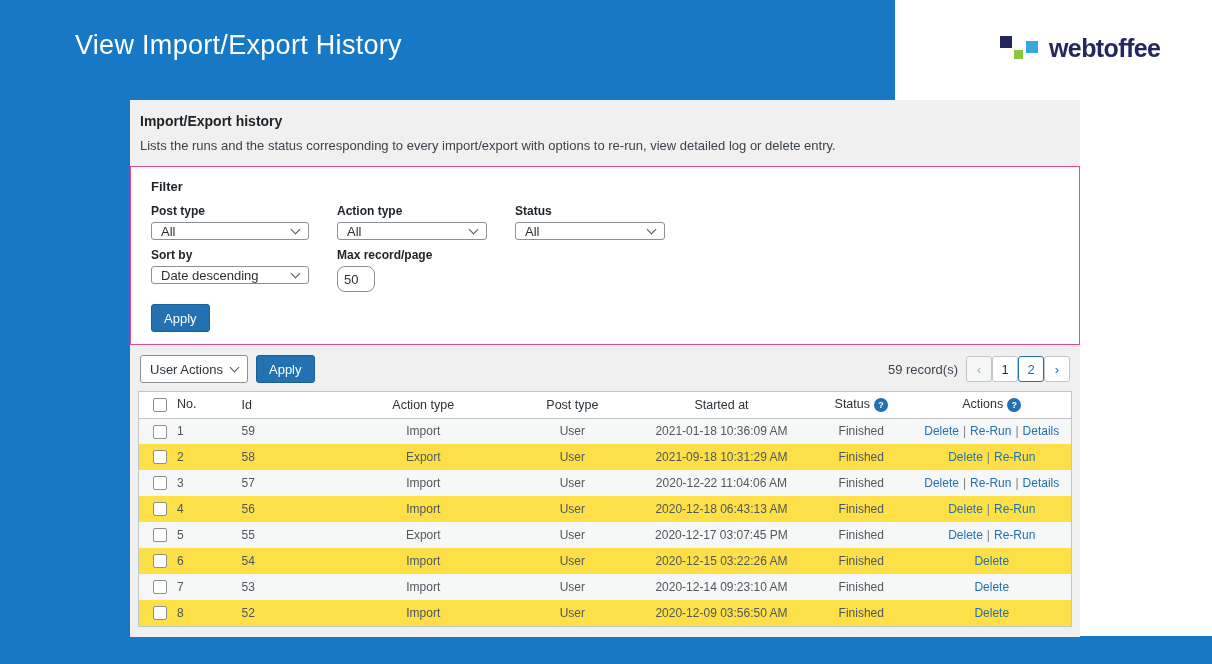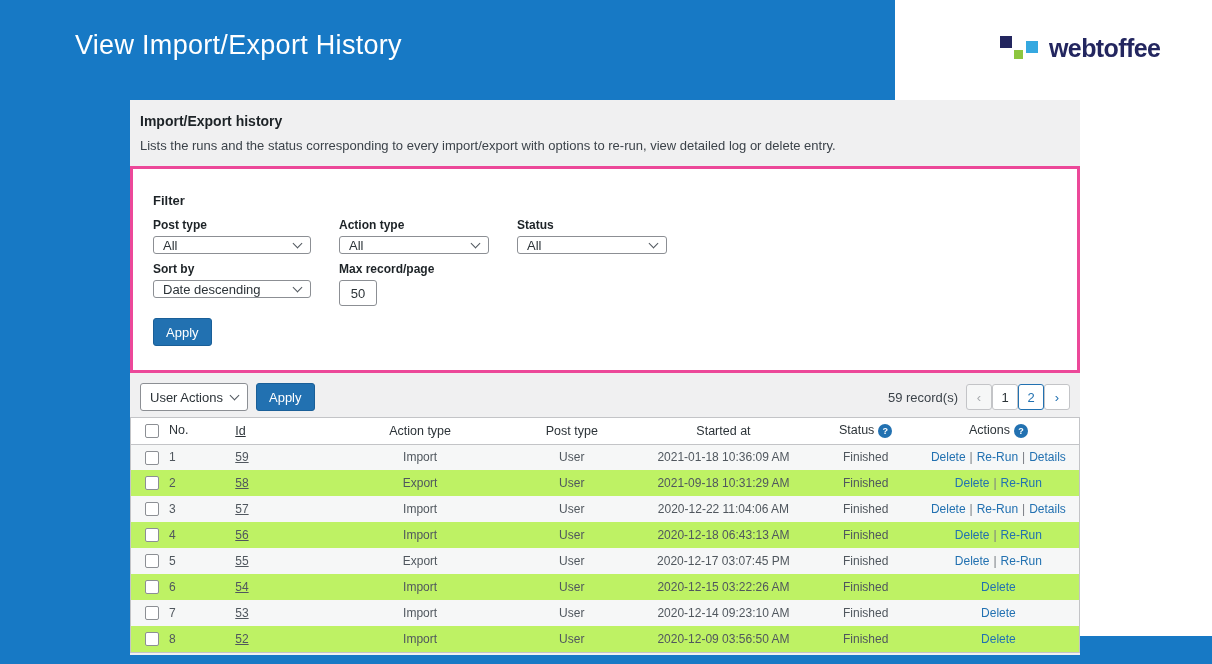--- a/index.html
+++ b/index.html
@@ -33,41 +33,41 @@
 
   
   .panel {
     position:absolute; left:130px; top:100px; width:950px; min-height:521px;
     background:#f0f0f1; padding-bottom:2px;
   }
   .panel-title { padding:12px 10px 0; font-size:14px; font-weight:700; color:#1d2327; line-height:18px; }
   .panel-desc  { padding:8px 10px 12px; font-size:13px; color:#3c434a; line-height:16px; }
 
   .filter-box {
-    background:#ffffff; border:3px solid #ec4899; padding:24px 20px;
+    background:#ffffff; border:1px solid #ec4899; padding:12px 20px;
   }
   .filter-title { font-size:13px; font-weight:700; color:#1d2327; display:block; margin-bottom:10px; }
   .filter-row { display:flex; gap:28px; margin-bottom:8px; }
   .ffield { display:flex; flex-direction:column; }
   .flabel { font-size:12px; font-weight:700; color:#1d2327; margin-bottom:4px; line-height:14px; }
 
   .select {
     height:18px; border:1px solid #8c8f94; border-radius:3px; background:#fff;
     display:flex; align-items:center; justify-content:space-between;
     padding:0 9px; font-size:13px; color:#2c3338; cursor:pointer;
   }
   .w158 { width:158px; } .w150 { width:150px; }
   .chevron {
     width:7px; height:7px; flex:0 0 auto;
     border-right:1.5px solid #50575e; border-bottom:1.5px solid #50575e;
     transform:rotate(45deg); margin-top:-4px; margin-left:8px;
   }
   .num-input {
-    width:38px; height:26px; border:1px solid #8c8f94; border-radius:3px;
-    padding:0 6px; font-size:13px; color:#2c3338; font-family:"Liberation Sans", sans-serif;text-align:center;
+    width:38px; height:26px; border:1px solid #8c8f94; border-radius:8px;
+    padding:0 6px; font-size:13px; color:#2c3338; font-family:"Liberation Sans", sans-serif;
   }
   .btn-primary {
     background:#2271b1; color:#ffffff; border:1px solid #1a5f98; border-radius:3px;
     height:28px; padding:0 12px; font-size:13px; display:inline-flex; align-items:center;
     cursor:pointer; font-family:"Liberation Sans", sans-serif;
   }
   .filter-box .btn-primary { margin-top:4px; }
 
   
   .toolbar { display:flex; align-items:center; margin:10px 10px 6px; }
@@ -79,31 +79,31 @@
     width:26px; height:26px; border-radius:3px; background:#ffffff;
     display:flex; align-items:center; justify-content:center;
     font-size:13px; border:1px solid #c3c4c7; user-select:none;
   }
   .page-box.disabled { background:#f6f7f7; color:#a7aaad; }
   .page-box.current  { background:#ffffff; color:#2c3338; }
   .page-box.link     { color:#2271b1; border-color:#2271b1; cursor:pointer; }
   .page-box.next     { color:#2271b1; cursor:pointer; }
 
   
-  .table-wrap { margin:0; border:1px solid #c3c4c7; background:#bef264; }
+  .table-wrap { margin:8px; border:1px solid #c3c4c7; background:#fde047; }
   table.history { width:100%; border-collapse:collapse; }
   table.history th {
     height:26px; font-size:12.5px; font-weight:400; color:#2c3338;
     border-bottom:1px solid #c3c4c7; background:#ffffff; white-space:nowrap;
   }
   table.history td { height:26px; font-size:12px; color:#50575e; white-space:nowrap; }
   tr.alt td { background:#f6f7f7; }
 
   .c-no      { width:11%; text-align:left; padding-left:14px; }
-  .c-id      { width:10%; text-align:left;text-decoration:underline; }
+  .c-id      { width:10%; text-align:left; }
   .c-action  { width:19%; text-align:center; }
   .c-post    { width:13%; text-align:center; }
   .c-start   { width:19%; text-align:center; }
   .c-status  { width:11%; text-align:center; }
   .c-actions { width:17%; text-align:center; }
 
   th.c-no { font-weight:400; }
   .checkbox {
     display:inline-block; width:14px; height:14px; background:#ffffff;
     border:1px solid #8c8f94; border-radius:2px; vertical-align:middle;

